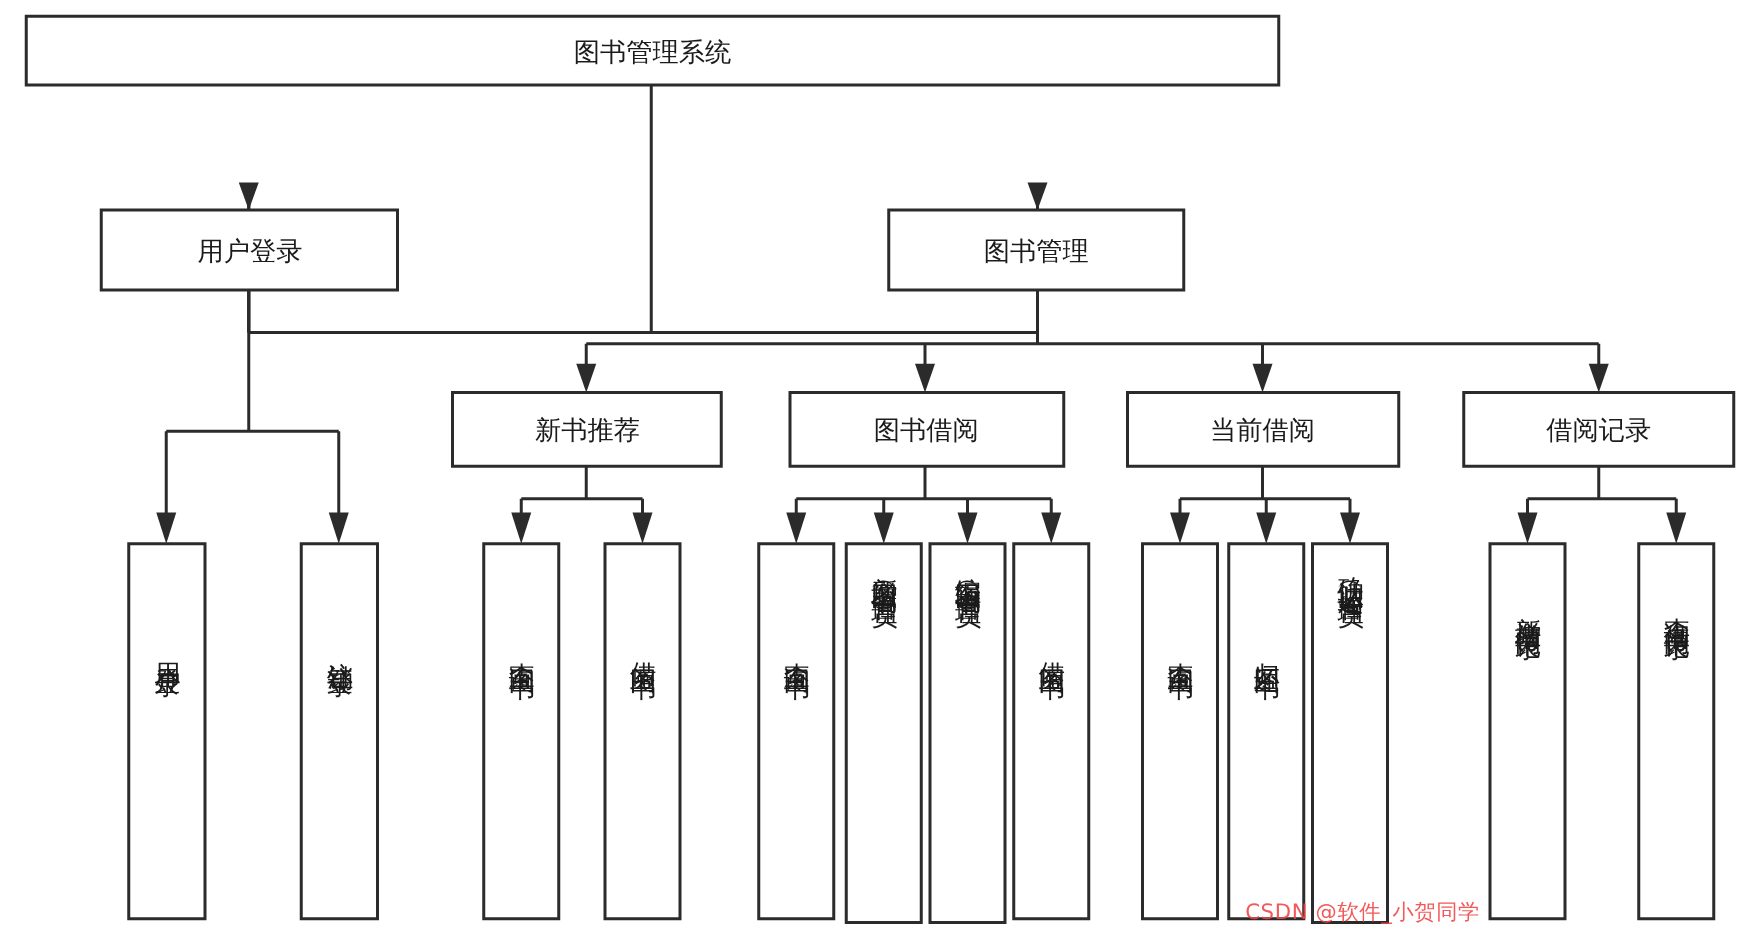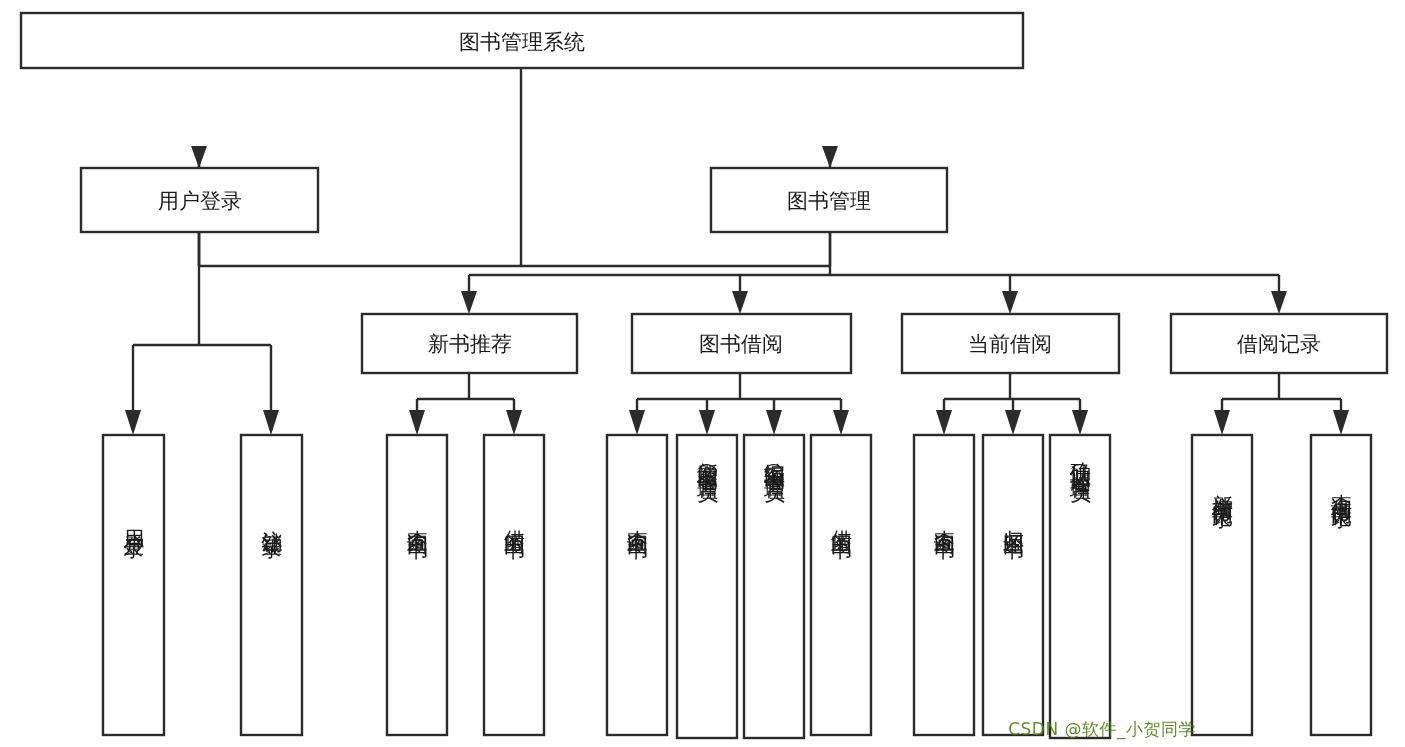--- a/index.html
+++ b/index.html
@@ -61,25 +61,25 @@
     text-orientation: upright;
     font-family: "DejaVu Sans", "Liberation Sans", sans-serif;
     font-size: 21px;
     line-height: 1.0;
     letter-spacing: 3px;
     color: #1b1b1b;
     white-space: nowrap;
   }
   .watermark {
     position: absolute;
-    right: 4px;
+    right: 16px;
     bottom: 6px;
     font-family: "DejaVu Sans", "Liberation Sans", sans-serif;
     font-size: 17px;
-    color: #4d7c0f;
+    color: #ef4444;
     opacity: 0.88;
     white-space: nowrap;
     letter-spacing: 0.5px;
   }
 </style>
 </head>
 <body>
 
 <div id="diagram-root">
 

